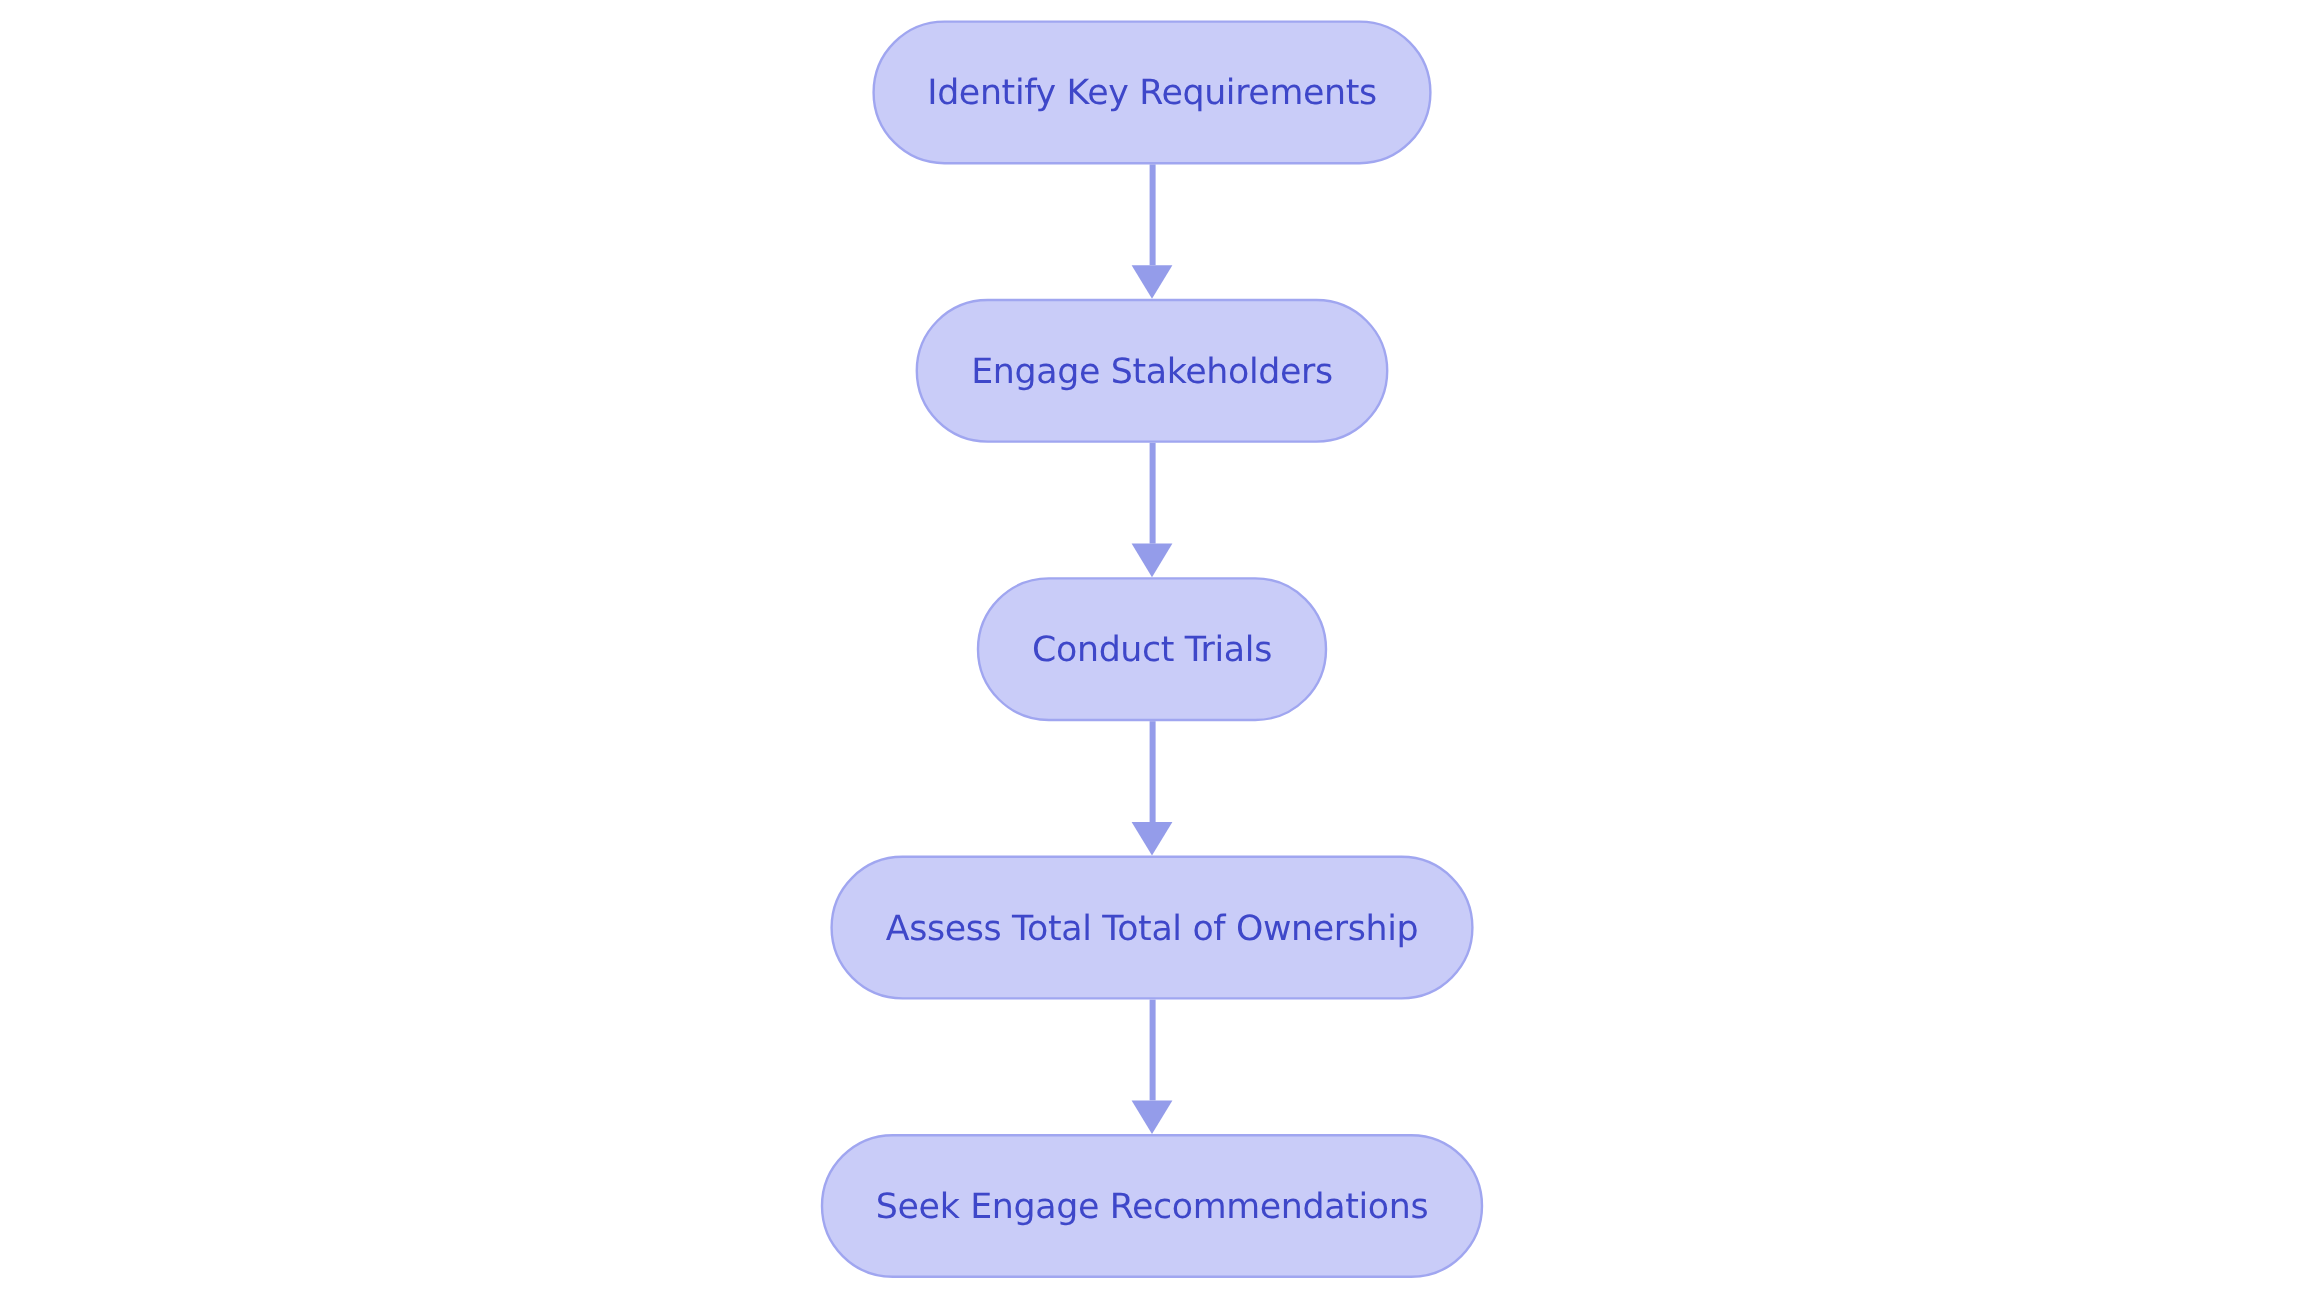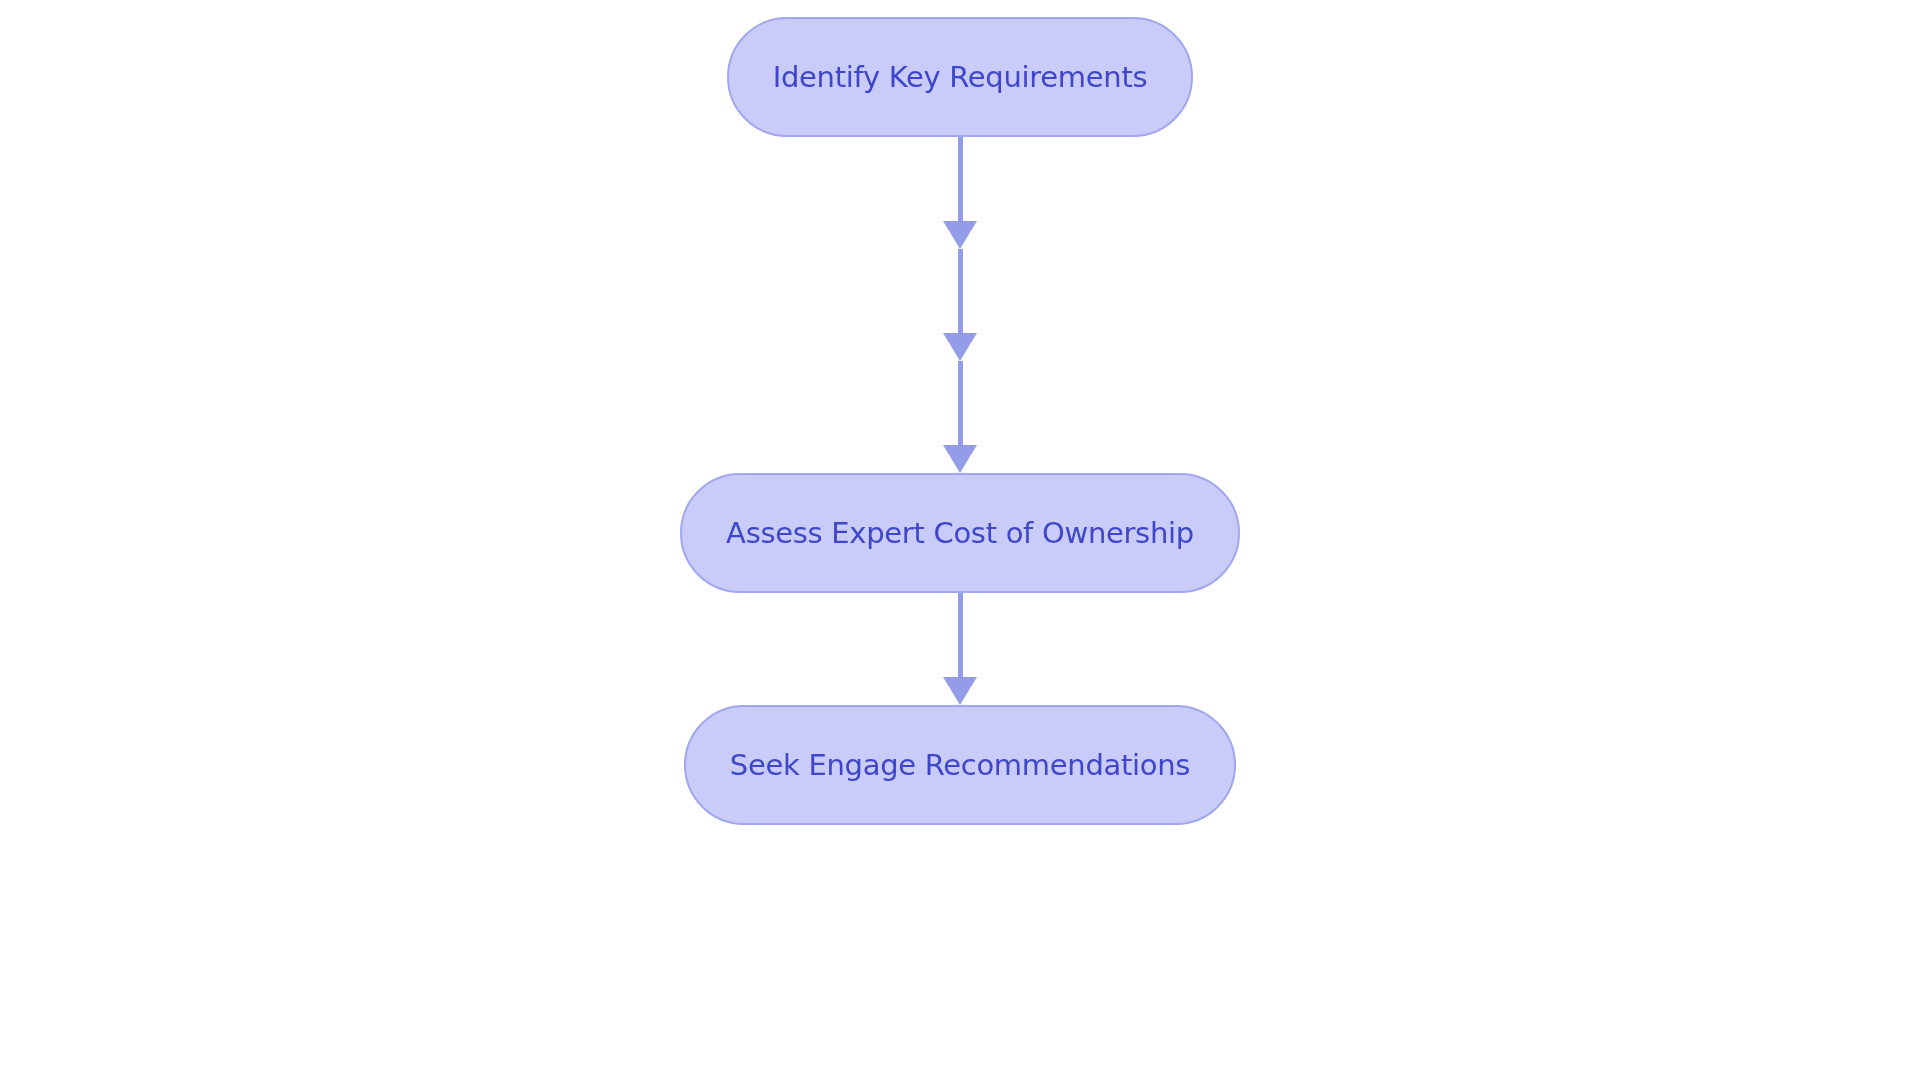--- a/index.html
+++ b/index.html
@@ -71,34 +71,40 @@
 
   <div class="node">
     <span class="node-label">Identify Key Requirements</span>
   </div>
 
   <div class="connector">
     <div class="arrow-line"></div>
     <div class="arrow-head"></div>
   </div>
 
-
-  <div class="connector">
-    <div class="arrow-line"></div>
-    <div class="arrow-head"></div>
+  <div class="node">
+    <span class="node-label">Engage Stakeholders</span>
   </div>
-
 
   <div class="connector">
     <div class="arrow-line"></div>
     <div class="arrow-head"></div>
   </div>
 
   <div class="node">
-    <span class="node-label">Assess Expert Cost of Ownership</span>
+    <span class="node-label">Conduct Trials</span>
+  </div>
+
+  <div class="connector">
+    <div class="arrow-line"></div>
+    <div class="arrow-head"></div>
+  </div>
+
+  <div class="node">
+    <span class="node-label">Assess Total Total of Ownership</span>
   </div>
 
   <div class="connector">
     <div class="arrow-line"></div>
     <div class="arrow-head"></div>
   </div>
 
   <div class="node">
     <span class="node-label">Seek Engage Recommendations</span>
   </div>

